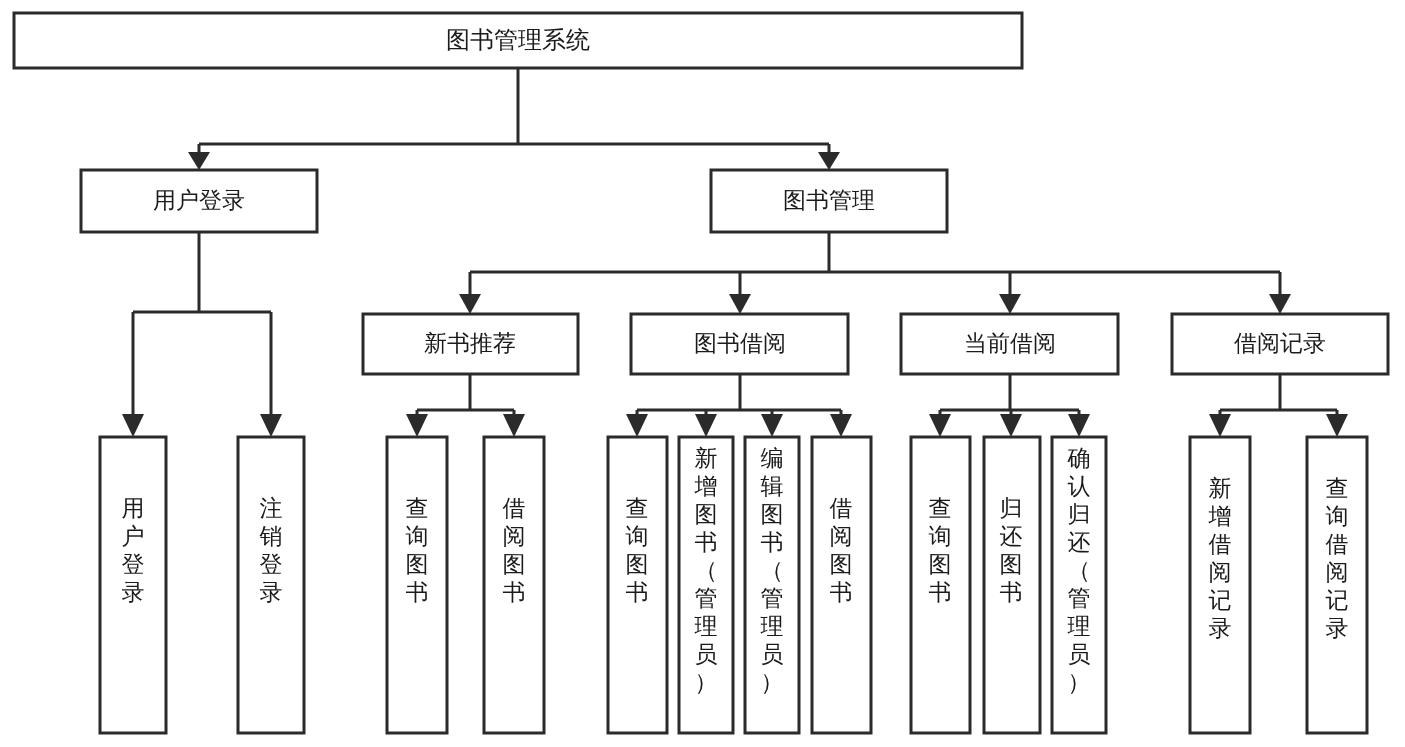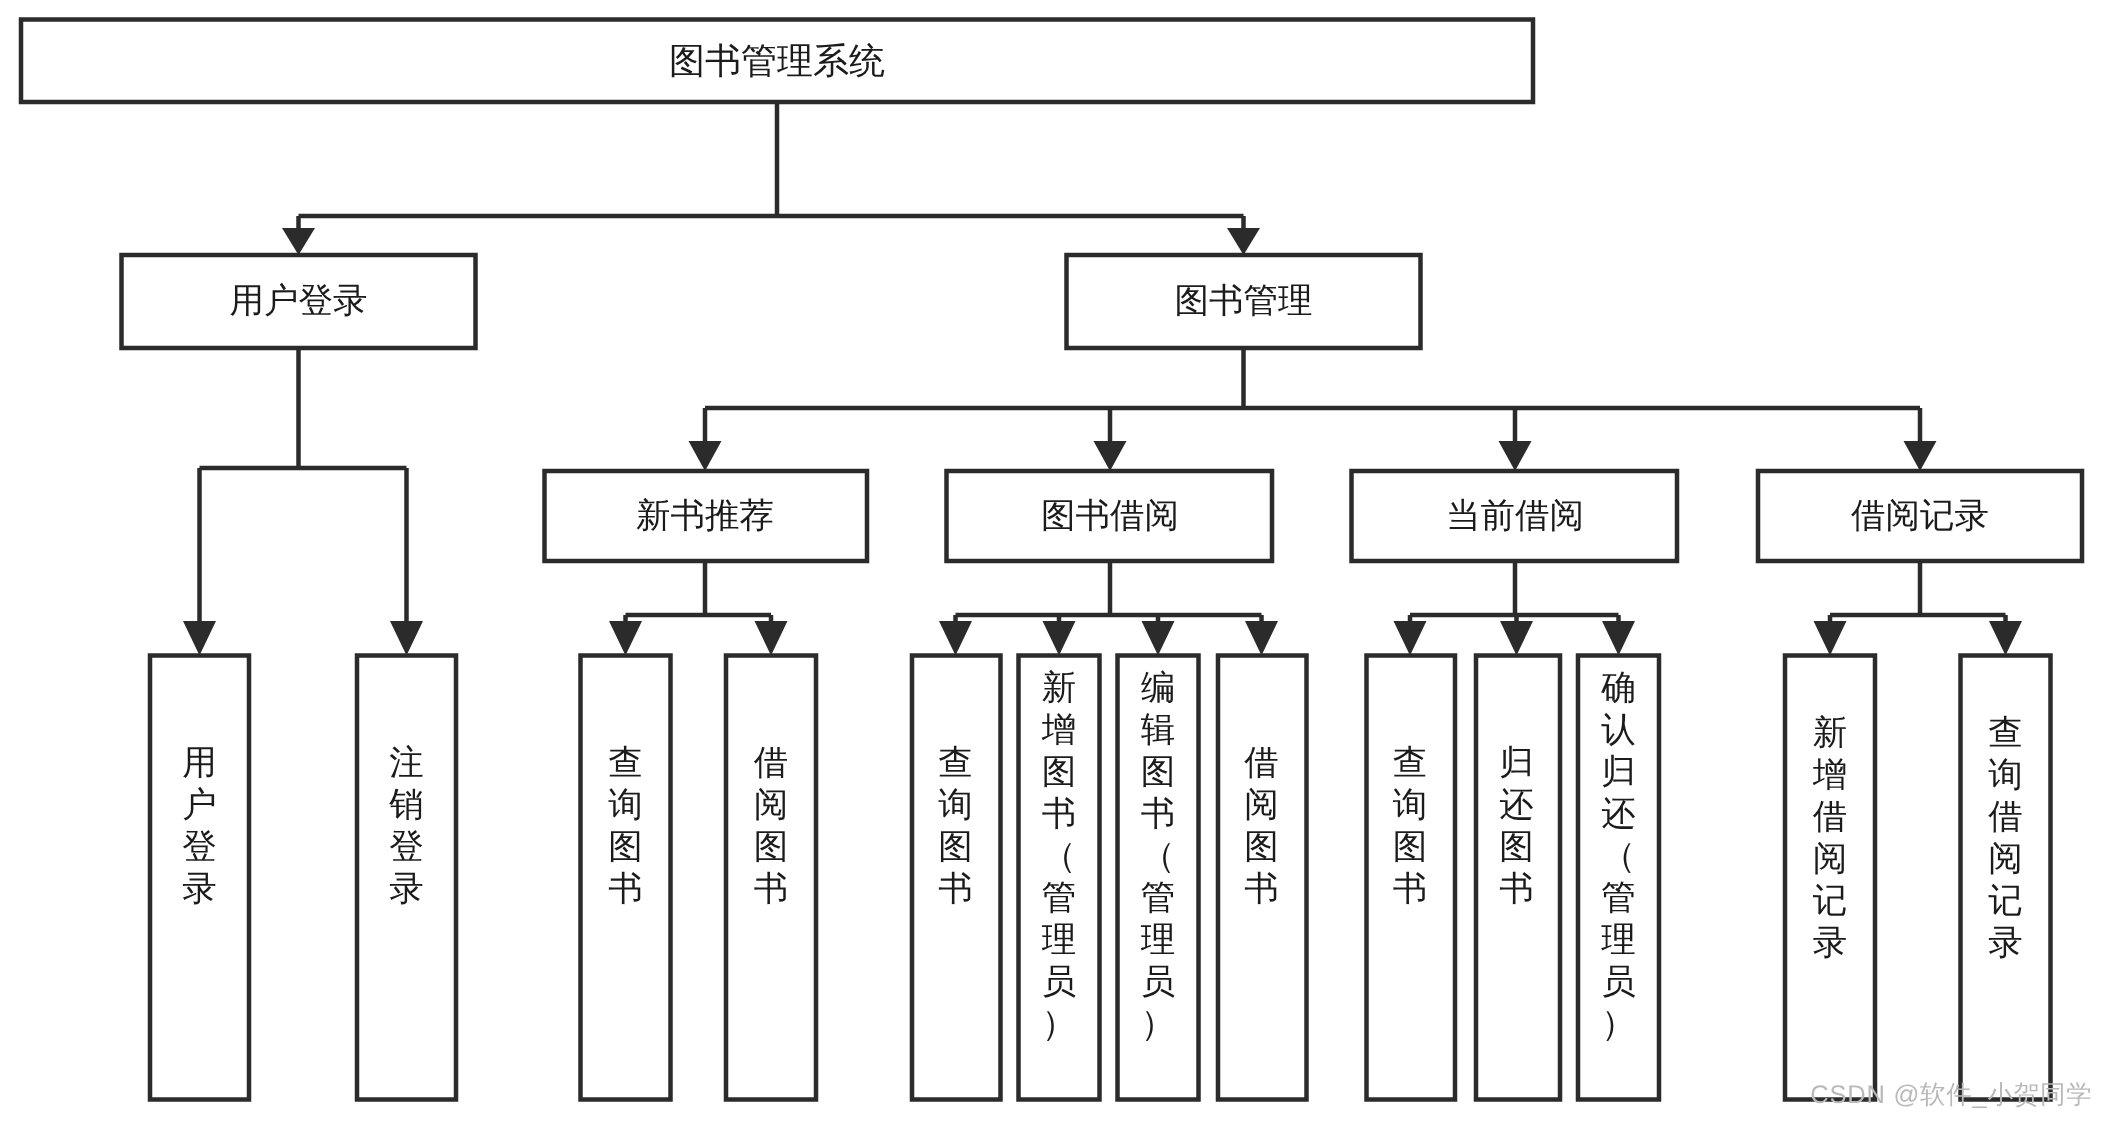--- a/index.html
+++ b/index.html
@@ -222,14 +222,13 @@
     <g>
       <rect class="node-rect" x="1190" y="437" width="60" height="296"></rect>
       <text class="node-label-v" x="1220" y="496"><tspan x="1220" y="496">新</tspan><tspan x="1220" y="524">增</tspan><tspan x="1220" y="552">借</tspan><tspan x="1220" y="580">阅</tspan><tspan x="1220" y="608">记</tspan><tspan x="1220" y="636">录</tspan></text>
     </g>
     <g>
       <rect class="node-rect" x="1307" y="437" width="60" height="296"></rect>
       <text class="node-label-v" x="1337" y="496"><tspan x="1337" y="496">查</tspan><tspan x="1337" y="524">询</tspan><tspan x="1337" y="552">借</tspan><tspan x="1337" y="580">阅</tspan><tspan x="1337" y="608">记</tspan><tspan x="1337" y="636">录</tspan></text>
     </g>
   </svg>
 
-  <div class="watermark">CSDN @软件_小贺同学</div>
 </div>
 
 </body></html>

